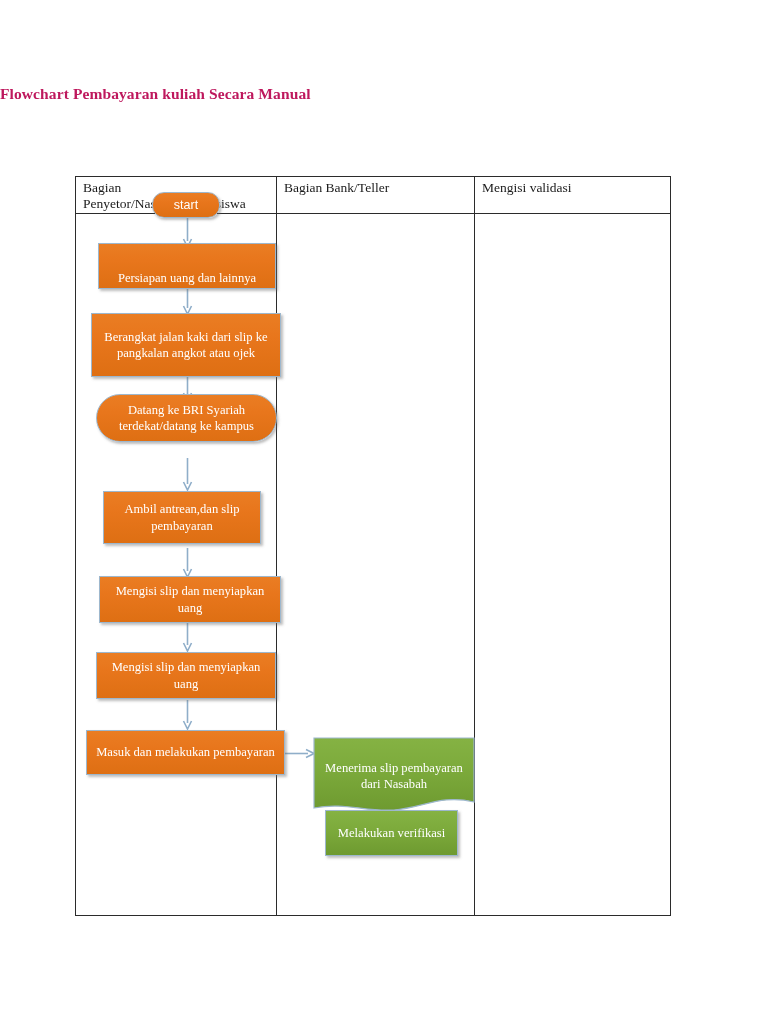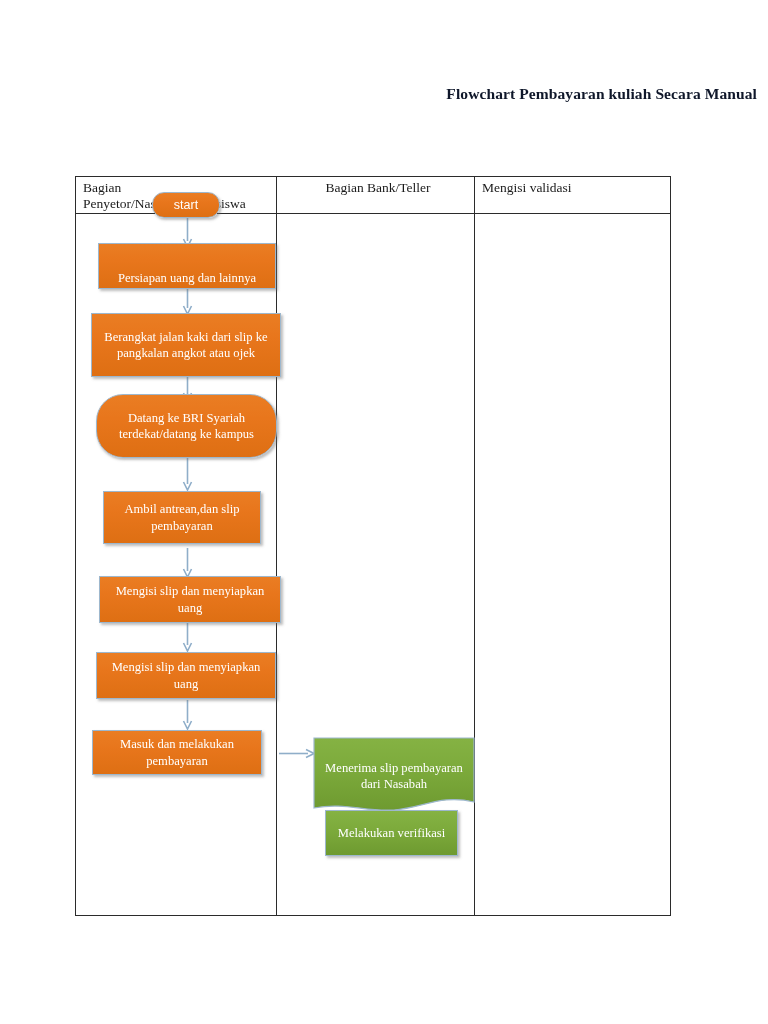--- a/index.html
+++ b/index.html
@@ -3,44 +3,44 @@
 <meta charset="utf-8">
 <style>
   html,body{margin:0;padding:0;}
   body{
     width:768px;height:1024px;background:#ffffff;
     font-family:"Liberation Serif", serif;
     position:relative;overflow:hidden;
   }
   #doc-title{
     position:absolute;left:0;top:85px;width:757px;
-    text-align:right;
-    font-family:"Liberation Serif", serif;
-    font-weight:bold;font-size:15.5px;color:#0f172a;
+    text-align:left;
+    font-family:"Liberation Serif", serif;
+    font-weight:bold;font-size:15.5px;color:#be185d;
     letter-spacing:0.1px;
   }
   
   #lane-table{
     position:absolute;left:75px;top:156px;
     width:596px;height:740px;
     border:1.4px solid #2b2b2b;
     box-sizing:border-box;
     margin-top:20px;
   }
   .vdiv{position:absolute;top:0;bottom:0;width:1.4px;background:#2b2b2b;}
   #vdiv-1{left:200px;}
   #vdiv-2{left:398px;}
   #hdr-rule{position:absolute;left:0;right:0;top:36px;height:1.4px;background:#2b2b2b;}
   .lane-head{
     position:absolute;top:3px;
     font-family:"Liberation Serif", serif;
     font-size:13.5px;color:#1a1a1a;line-height:16px;
   }
   #lane-head-1{left:7px;width:192px;}
-  #lane-head-2{left:208px;width:188px;text-align:center;}
+  #lane-head-2{left:208px;width:188px;}
   #lane-head-3{left:406px;width:186px;}
 
   
   .node{
     position:absolute;box-sizing:border-box;
     display:flex;align-items:center;justify-content:center;
     text-align:center;color:#ffffff;
     font-family:"Liberation Serif", serif;
     font-size:12.6px;line-height:16.5px;
     padding:2px 6px;
@@ -154,37 +154,37 @@
 </div>
 
 <div class="node orange" id="node-persiapan" style="left:98px;top:243px;width:178px;height:46px;align-items:flex-end;">
   <span>Persiapan uang dan lainnya</span>
 </div>
 
 <div class="node orange" id="node-berangkat" style="left:91px;top:313px;width:190px;height:64px;">
   <span>Berangkat jalan kaki dari slip ke pangkalan angkot atau ojek</span>
 </div>
 
-<div class="node orange" id="node-datang-bri" style="left:96px;top:394px;width:181px;height:64px;border-radius:27px;">
+<div class="node orange" id="node-datang-bri" style="left:96px;top:394px;width:181px;height:48px;border-radius:27px;">
   <span>Datang ke BRI Syariah terdekat/datang ke kampus</span>
 </div>
 
 <div class="node orange" id="node-ambil-antrean" style="left:103px;top:491px;width:158px;height:53px;justify-content:flex-end;">
   <span>Ambil antrean,dan slip pembayaran</span>
 </div>
 
 <div class="node orange" id="node-mengisi-slip-1" style="left:99px;top:576px;width:182px;height:47px;">
   <span>Mengisi slip dan menyiapkan uang</span>
 </div>
 
 <div class="node orange" id="node-mengisi-slip-2" style="left:96px;top:652px;width:180px;height:47px;">
   <span>Mengisi slip dan menyiapkan uang</span>
 </div>
 
-<div class="node orange" id="node-masuk-bayar" style="left:92px;top:730px;width:170px;height:45px;">
+<div class="node orange" id="node-masuk-bayar" style="left:86px;top:730px;width:199px;height:45px;">
   <span>Masuk dan melakukan pembayaran</span>
 </div>
 
 <div class="node green" id="node-receive-slip" style="left:313px;top:737px;width:162px;height:80px;">
   <svg class="doc-svg" width="162" height="80" viewBox="0 0 162 80" preserveAspectRatio="none">
     <defs>
       <linearGradient id="greengrad" x1="0" y1="0" x2="0" y2="1">
         <stop offset="0%" stop-color="#85b243"></stop>
         <stop offset="40%" stop-color="#7dab3c"></stop>
         <stop offset="100%" stop-color="#6e9a30"></stop>

